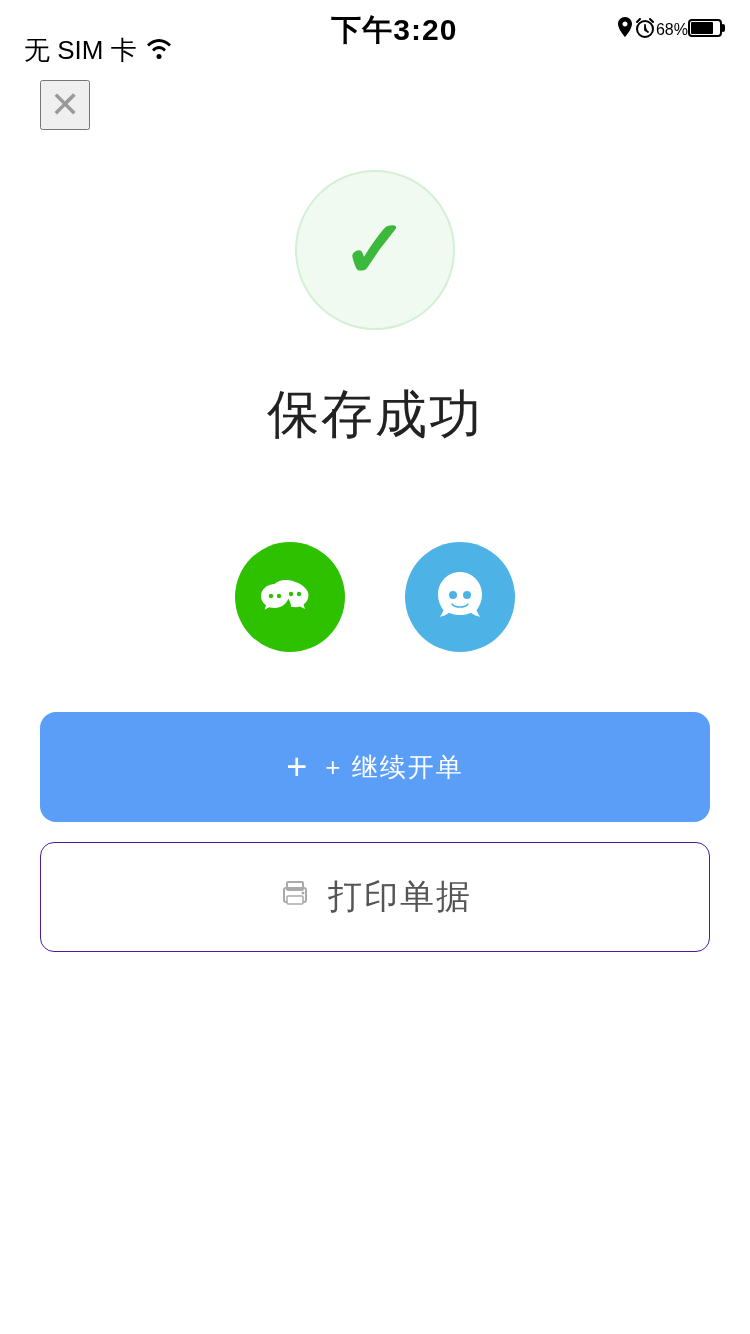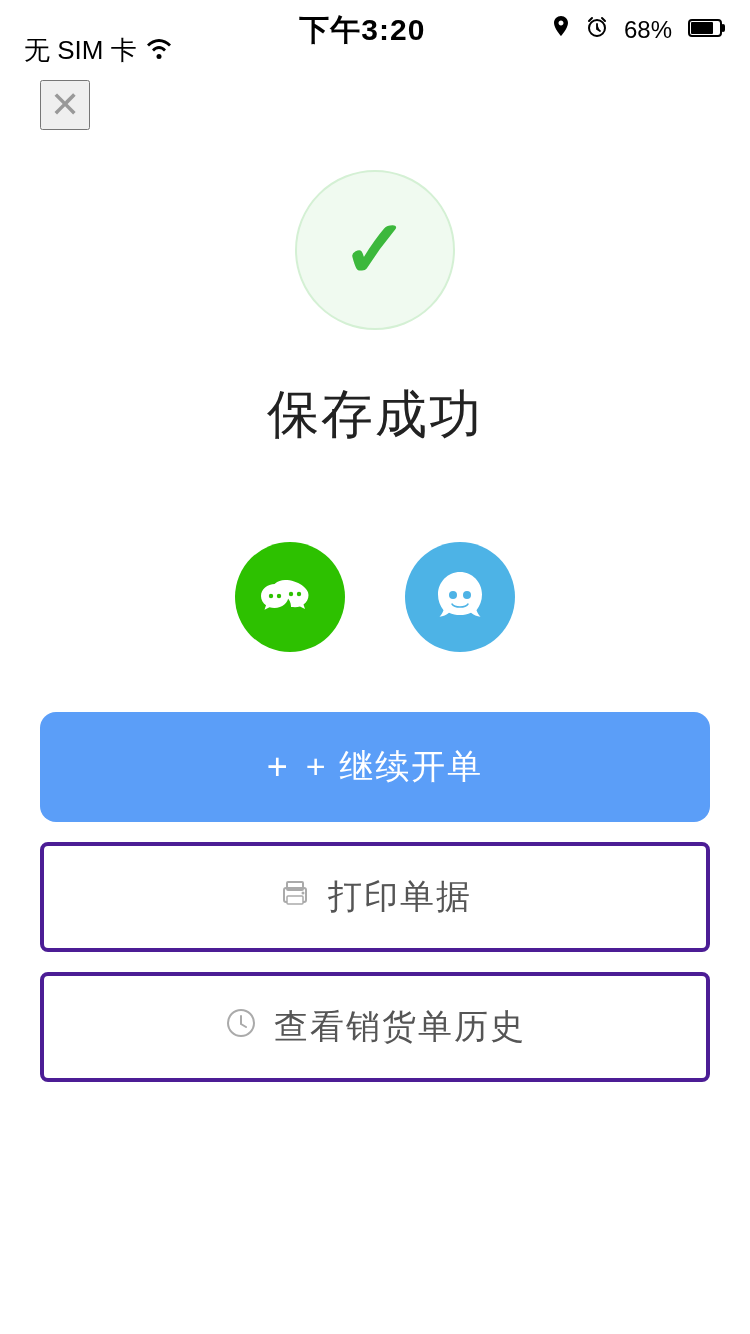--- a/index.html
+++ b/index.html
@@ -38,22 +38,22 @@
     .status-center {
       font-size: 30px;
       font-weight: 600;
       color: #000;
       letter-spacing: 1px;
     }
 
     .status-right {
       display: flex;
       align-items: center;
-      gap: 16px;
-      font-size: 24px;
+      gap: 0;
+      font-size: 16px;
       color: #000;
     }
 
     
     .main-content {
       width: 100%;
       padding: 20px 40px;
       display: flex;
       flex-direction: column;
       align-items: center;
@@ -183,22 +183,22 @@
       cursor: pointer;
       font-size: 34px;
       color: #ffffff;
       letter-spacing: 2px;
     }
 
     .btn-secondary {
       width: 100%;
       height: 110px;
       background: #ffffff;
-      border: 4px solid #4c1d95;
-      border-radius: 8px;
+      border: 1px solid #4c1d95;
+      border-radius: 14px;
       display: flex;
       align-items: center;
       justify-content: center;
       gap: 16px;
       cursor: pointer;
       font-size: 34px;
       color: #555555;
       letter-spacing: 2px;
     }
 
@@ -283,39 +283,30 @@
           <path d="M27 42c0 0 2 3 8 3s8-3 8-3" stroke="#4db3e6" stroke-width="1.5" stroke-linecap="round"></path>
         </svg>
       </button>
     </div>
   </div>
 
   <div class="action-buttons">
 
     <button class="btn-primary">
       <span style="font-size:36px; font-weight:300;">+</span>
-      <span style="font-size:34px;">+ 继续开单</span>
+      <span style="font-size:26px;">+ 继续开单</span>
     </button>
 
     <button class="btn-secondary">
       <span>
         <svg width="34" height="34" viewBox="0 0 34 34" fill="none">
           <rect x="6" y="12" width="22" height="14" rx="2" stroke="#aaa" stroke-width="2"></rect>
           <rect x="9" y="6" width="16" height="8" rx="1" fill="none" stroke="#aaa" stroke-width="2"></rect>
           <rect x="9" y="20" width="16" height="8" rx="1" fill="white" stroke="#aaa" stroke-width="1.5"></rect>
           <circle cx="25" cy="17" r="1.5" fill="#aaa"></circle>
         </svg>
       </span>
       <span>打印单据</span>
     </button>
 
-    <button class="btn-secondary">
-      <span>
-        <svg width="34" height="34" viewBox="0 0 34 34" fill="none">
-          <circle cx="17" cy="17" r="13" stroke="#aaa" stroke-width="2"></circle>
-          <path d="M17 10v8l5 3" stroke="#aaa" stroke-width="2" stroke-linecap="round"></path>
-        </svg>
-      </span>
-      <span>查看销货单历史</span>
-    </button>
 
   </div>
 </div>
 
 </body></html>

